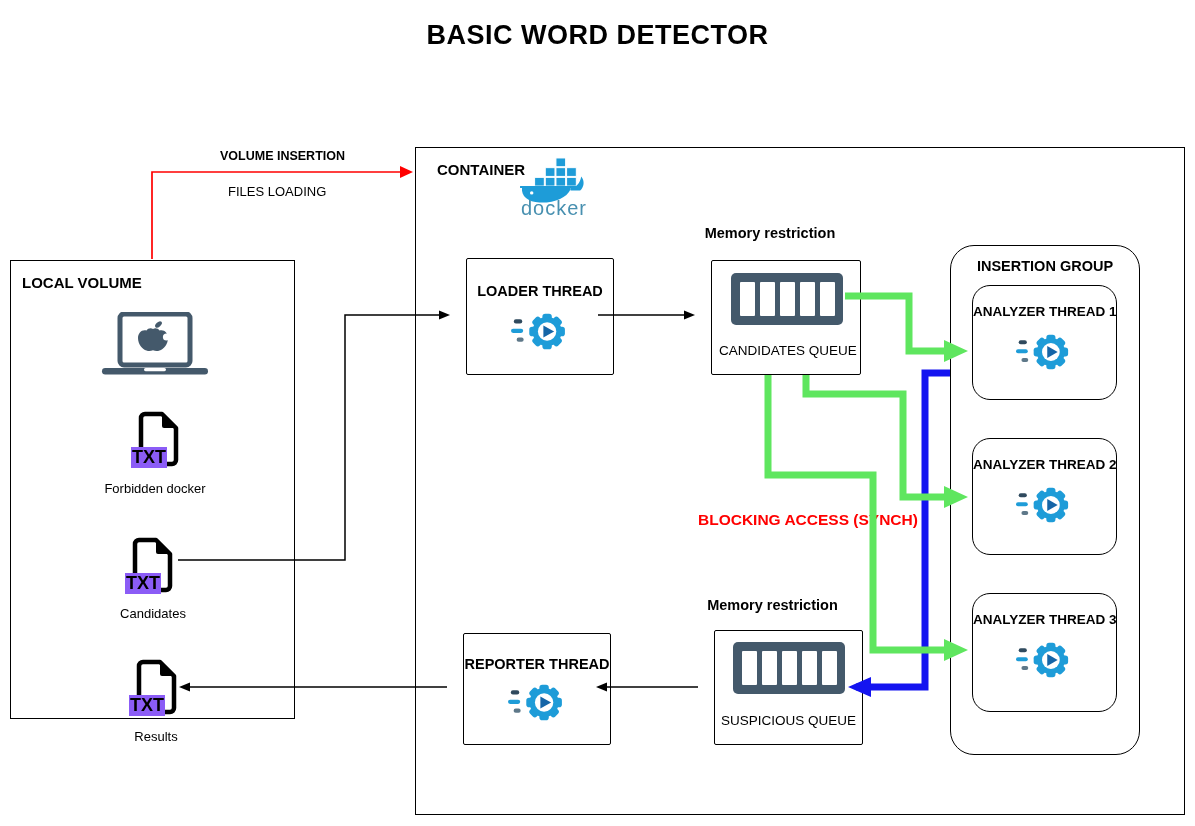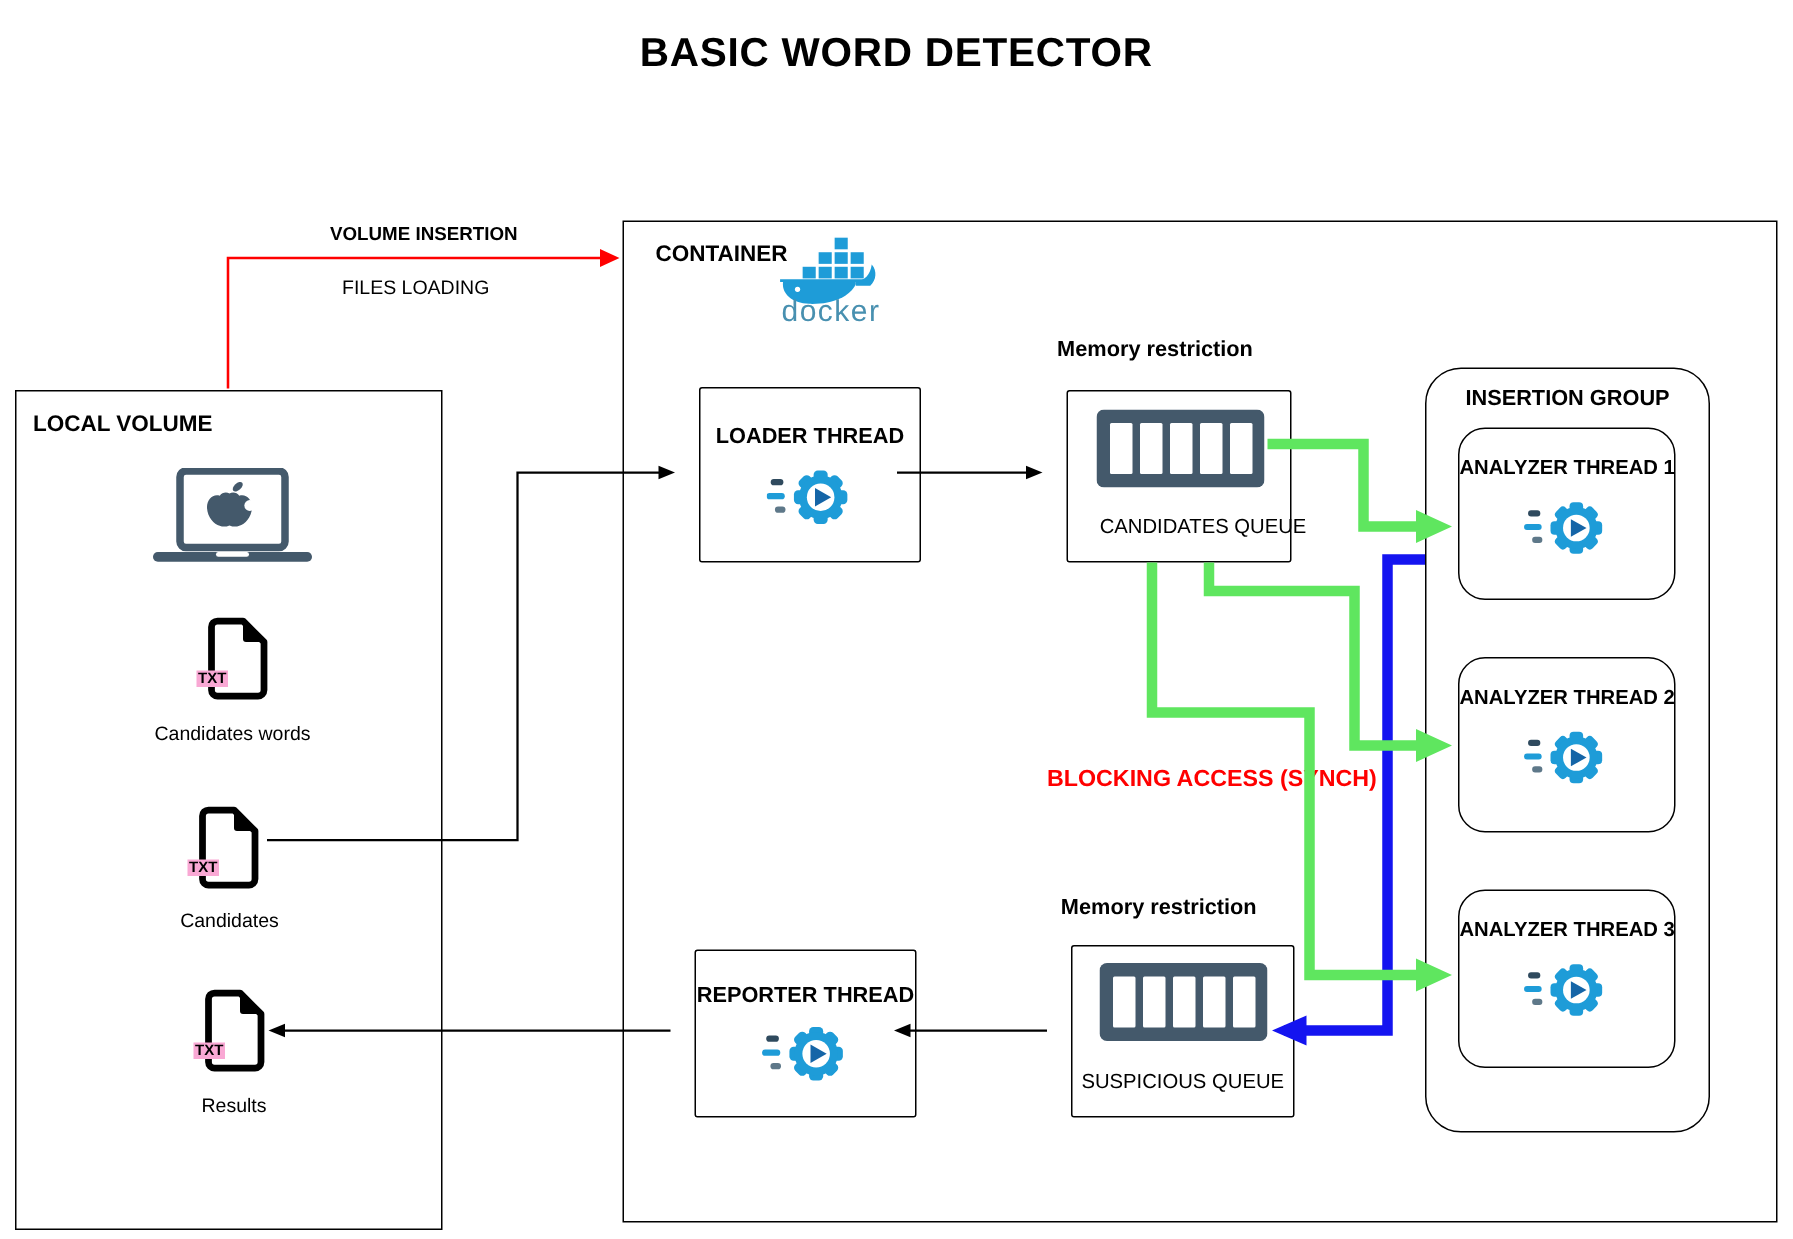--- a/index.html
+++ b/index.html
@@ -10,21 +10,21 @@
   .box{position:absolute;border:1px solid #000;background:#fff;box-sizing:border-box;}
   .rounded{border-radius:2px;margin-left:16px;}
   .group-label{font-weight:bold;font-size:15px;}
   .node-label{font-weight:bold;font-size:14.5px;text-align:center;white-space:nowrap;}
   .plain-label{font-size:13.5px;text-align:center;white-space:nowrap;}
   .small-label{font-size:13px;text-align:center;}
   .mem-label{position:absolute;font-weight:bold;font-size:14.5px;text-align:center;white-space:nowrap;}
   .flow-bold{position:absolute;font-weight:bold;font-size:12.5px;white-space:nowrap;}
   .flow-plain{position:absolute;font-size:13px;white-space:nowrap;}
   .blocking{position:absolute;font-weight:bold;font-size:15.5px;color:#FF0000;white-space:nowrap;}
-  .txt-overlay{position:absolute;font-weight:bold;font-size:10px;background:#f9a8d4;padding:0 1px;letter-spacing:0;}
+  .txt-overlay{position:absolute;font-weight:bold;font-size:18px;background:#8b5cf6;padding:0 1px;letter-spacing:0;}
   svg{display:block;}
   #wires{position:absolute;left:0;top:0;pointer-events:none;z-index:50;}
   .ic{position:absolute;}
 </style>
 </head>
 <body>
 
 <div id="canvas">
 
   <svg width="0" height="0" style="position:absolute">
@@ -81,32 +81,32 @@
         <path d="M4,32 C3,40 10,46.5 22,47 C38,47.5 50,42 54,33.5 L54,31.5 Z" fill="#1E9CD8"></path>
         <path d="M54,31.5 C60,31.5 64,27 65,20 C69,24.5 68,31 64,34.5 L54,34.5 Z" fill="#1E9CD8"></path>
         <circle cx="14" cy="37" r="1.8" fill="#ffffff"></circle>
         <path d="M2,31 h62" stroke="#1E9CD8" stroke-width="2" fill="none"></path>
       </symbol>
     </defs>
   </svg>
 
   <div class="abs page-title">BASIC WORD DETECTOR</div>
 
-  <div class="box" style="left:10px;top:260px;width:285px;height:560px;">
+  <div class="box" style="left:10px;top:260px;width:285px;height:459px;">
     <div class="abs group-label" style="left:11px;top:13px;">LOCAL VOLUME</div>
   </div>
   <svg class="ic" style="left:100px;top:312px;" width="110" height="64">
       <use href="#sym-laptop"></use>
     </svg>
 
   <svg class="ic" style="left:134px;top:410px;" width="46" height="60">
       <use href="#sym-doc"></use>
     </svg>
   <span class="txt-overlay" style="left:131px;top:447px;">TXT</span>
-  <div class="abs small-label" style="left:85px;top:481px;width:140px;">Candidates words</div>
+  <div class="abs small-label" style="left:85px;top:481px;width:140px;">Forbidden docker</div>
 
   <svg class="ic" style="left:128px;top:536px;" width="46" height="60">
       <use href="#sym-doc"></use>
     </svg>
   <span class="txt-overlay" style="left:125px;top:573px;">TXT</span>
   <div class="abs small-label" style="left:83px;top:606px;width:140px;">Candidates</div>
 
   <svg class="ic" style="left:132px;top:658px;" width="46" height="60">
       <use href="#sym-doc"></use>
     </svg>
@@ -126,21 +126,21 @@
     <svg class="ic" style="left:44px;top:50px;" width="60" height="45">
         <use href="#sym-gear"></use>
       </svg>
   </div>
 
   <div class="mem-label" style="left:695px;top:225px;width:150px;">Memory restriction</div>
   <div class="box rounded" style="left:695px;top:260px;width:150px;height:115px;">
     <svg class="ic" style="left:19px;top:12px;" width="112" height="52">
         <use href="#sym-queue"></use>
       </svg>
-    <div class="abs plain-label" style="left:16px;top:82px;width:100%;">CANDIDATES QUEUE</div>
+    <div class="abs plain-label" style="left:2px;top:82px;width:100%;">CANDIDATES QUEUE</div>
   </div>
 
   <div class="box" style="left:950px;top:245px;width:190px;height:510px;border-radius:24px;">
     <div class="abs node-label" style="left:0;top:12px;width:100%;">INSERTION GROUP</div>
   </div>
   <div class="box" style="left:972px;top:285px;width:145px;height:115px;border-radius:18px;">
     <div class="abs node-label" style="left:0;top:18px;width:100%;font-size:13.5px;">ANALYZER THREAD 1</div>
     <svg class="ic" style="left:43px;top:44px;" width="58" height="44">
         <use href="#sym-gear"></use>
       </svg>

